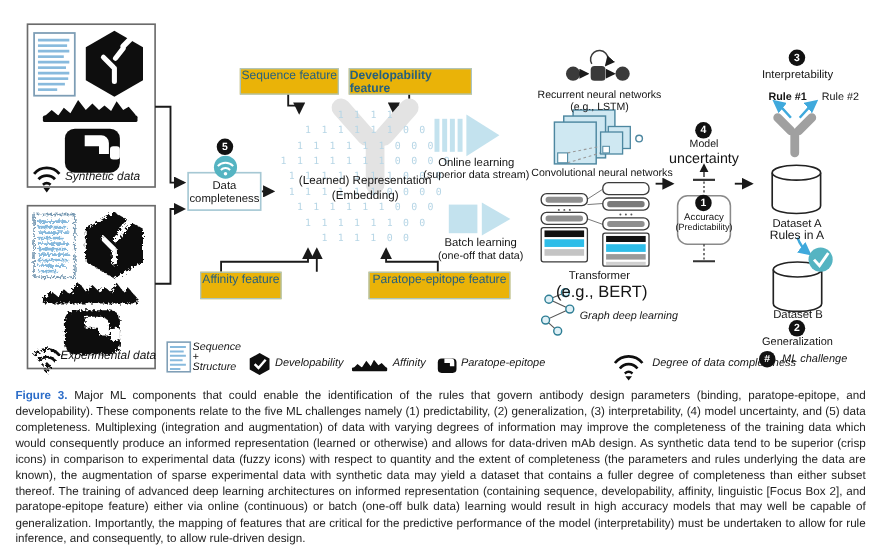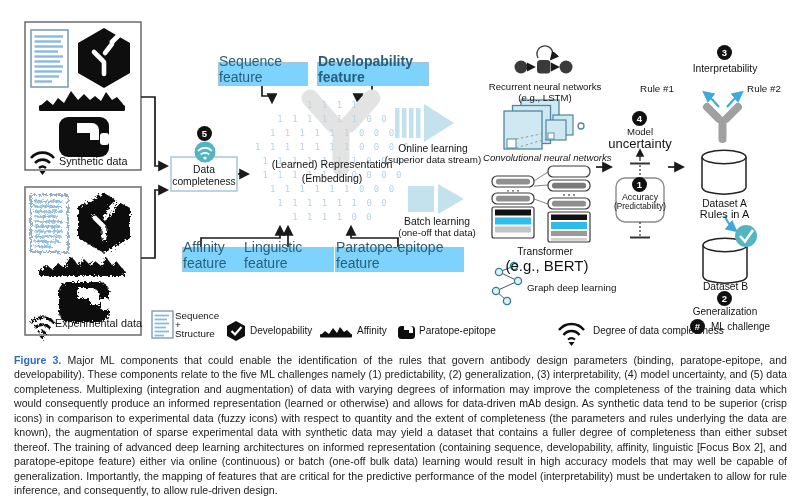--- a/index.html
+++ b/index.html
@@ -1,20 +1,20 @@
 <!DOCTYPE html>
 <html><head>
 <meta charset="utf-8">
 <style>
   html,body{margin:0;padding:0;background:#fff;}
   #page{position:relative;width:800px;height:504px;background:#fff;font-family:"Liberation Sans",sans-serif;overflow:hidden;}
   #diagram-svg{position:absolute;left:0;top:0;}
   .lbl{position:absolute;color:#141414;text-align:center;line-height:1.08;white-space:nowrap;}
-  .lbl.left{text-align:right;}
-  .fbox{position:absolute;border:1.5px solid #a3c6d6;background:#7dd3fc;color:#26607e;display:flex;align-items:flex-end;justify-content:center;font-size:14px;font-weight:500;}
+  .lbl.left{text-align:right;font-style:italic;}
+  .fbox{position:absolute;border:1.5px solid #a3c6d6;background:#eab308;color:#26607e;display:flex;align-items:flex-start;justify-content:center;font-size:11px;font-weight:500;}
   .badge{position:absolute;width:15px;height:15px;border-radius:50%;background:#111;color:#fff;font-size:9.5px;font-weight:bold;display:flex;align-items:center;justify-content:center;}
   #digits{position:absolute;left:240px;top:98px;width:186px;height:132px;text-align:center;font-family:"DejaVu Sans Mono",monospace;font-size:9px;line-height:14px;letter-spacing:2px;color:#b7d6e6;white-space:pre-line;}
   #caption{position:absolute;left:14px;top:353px;width:773px;font-size:10.6px;line-height:14.45px;text-align:justify;color:#1c1c1c;}
   #caption b{color:#2b6cc8;}
 </style>
 </head>
 <body>
 
 <div id="page">
 
@@ -254,49 +254,46 @@
 
 <div class="fbox" style="left:218px;top:62px;width:88px;height:22px;">
       <span>Sequence feature</span>
     </div>
 <div class="fbox" style="left:317px;top:62px;width:110px;height:22px;font-weight:bold;">
       <span>Developability feature</span>
     </div>
 <div class="fbox" style="left:165px;top:247px;width:72px;height:23px;margin-left:17px;">
       <span>Affinity feature</span>
     </div>
-<div class="fbox" style="left:243px;top:247px;width:89px;height:23px;">
-      <span>Linguistic feature</span>
-    </div>
 <div class="fbox" style="left:335px;top:247px;width:127px;height:23px;">
       <span>Paratope-epitope feature</span>
     </div>
 
 <div class="lbl" style="left:392px;top:143px;width:82px;font-size:10.3px;">Online learning</div>
 <div class="lbl" style="left:378px;top:155px;width:110px;font-size:9.8px;">(superior data stream)</div>
 <div class="lbl" style="left:394px;top:216px;width:86px;font-size:10.3px;">Batch learning</div>
 <div class="lbl" style="left:388px;top:228px;width:98px;font-size:9.8px;">(one-off that data)</div>
 
 <div class="lbl" style="left:487px;top:82px;width:116px;font-size:9.6px;">Recurrent neural networks</div>
 <div class="lbl" style="left:487px;top:93px;width:116px;font-size:9.6px;">(e.g., LSTM)</div>
-<div class="lbl" style="left:483px;top:153px;width:128px;font-size:9.6px;font-style:italic;">Convolutional neural networks</div>
+<div class="lbl" style="left:483px;top:153px;width:128px;font-size:9.6px;">Convolutional neural networks</div>
 <div class="lbl" style="left:503px;top:246px;width:84px;font-size:10.3px;">Transformer</div>
 <div class="lbl" style="left:505px;top:258px;width:84px;font-size:15px;">(e.g., BERT)</div>
 <div class="lbl left" style="left:527px;top:283px;font-size:9.8px;">Graph deep learning</div>
 
 <div class="badge" style="left:632px;top:111px;">4</div>
 <div class="lbl" style="left:612px;top:127px;width:56px;font-size:9.6px;">Model</div>
 <div class="lbl" style="left:608px;top:137px;width:64px;font-size:13px;">uncertainty</div>
 <div class="badge" style="left:632px;top:177px;">1</div>
 <div class="lbl" style="left:616px;top:193px;width:48px;font-size:8.8px;">Accuracy</div>
 <div class="lbl" style="left:611px;top:203px;width:58px;font-size:8.2px;">(Predictability)</div>
 
 <div class="badge" style="left:717px;top:45px;">3</div>
 <div class="lbl" style="left:682px;top:63px;width:86px;font-size:10.3px;">Interpretability</div>
-<div class="lbl" style="left:637px;top:84px;width:40px;font-size:9.8px;">Rule #1</div>
+<div class="lbl" style="left:696px;top:84px;width:40px;font-size:9.8px;font-weight:bold;">Rule #1</div>
 <div class="lbl" style="left:743px;top:84px;width:42px;font-size:9.8px;">Rule #2</div>
 
 <div class="lbl" style="left:699px;top:198px;width:51px;font-size:10.3px;">Dataset A</div>
 <div class="lbl" style="left:699px;top:209px;width:51px;font-size:11px;">Rules in A</div>
 <div class="lbl" style="left:700px;top:281px;width:51px;font-size:10.3px;">Dataset B</div>
 <div class="badge" style="left:717px;top:291px;">2</div>
 <div class="lbl" style="left:686px;top:307px;width:78px;font-size:10px;">Generalization</div>
 
 <div class="lbl left" style="left:175px;top:311px;font-size:9.8px;">Sequence</div>
 <div class="lbl left" style="left:175px;top:320px;font-size:9.8px;">+</div>

